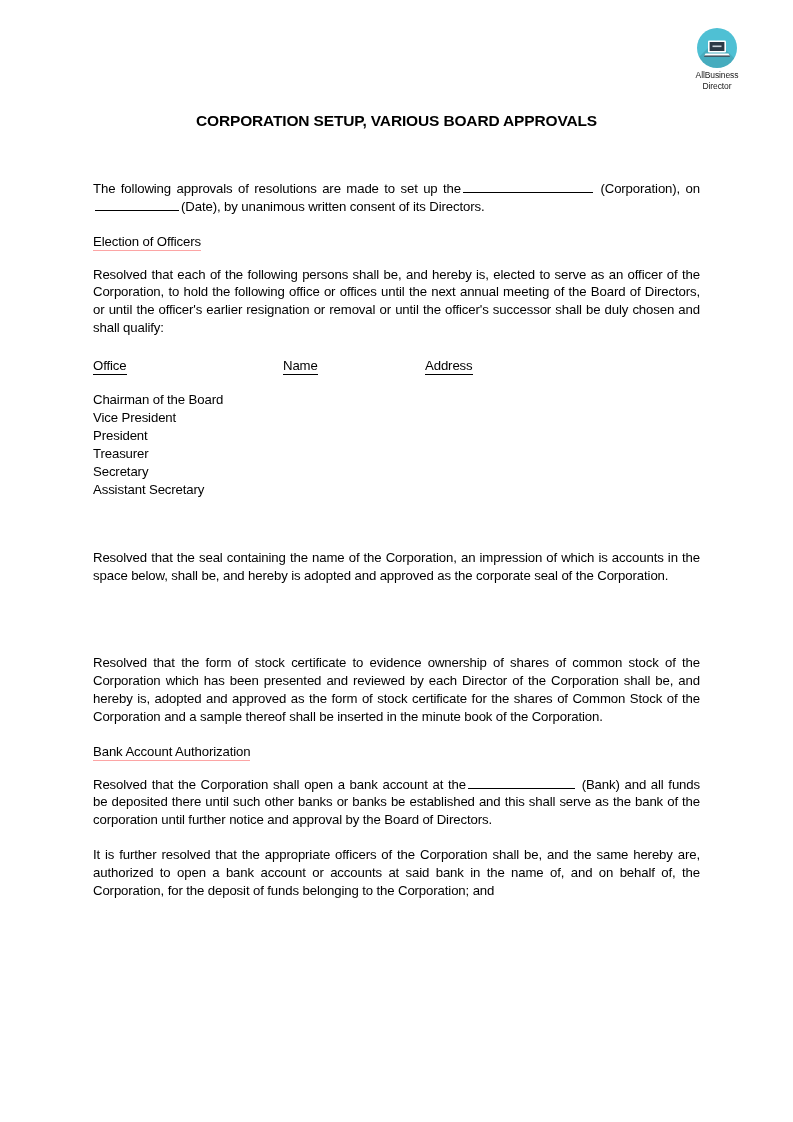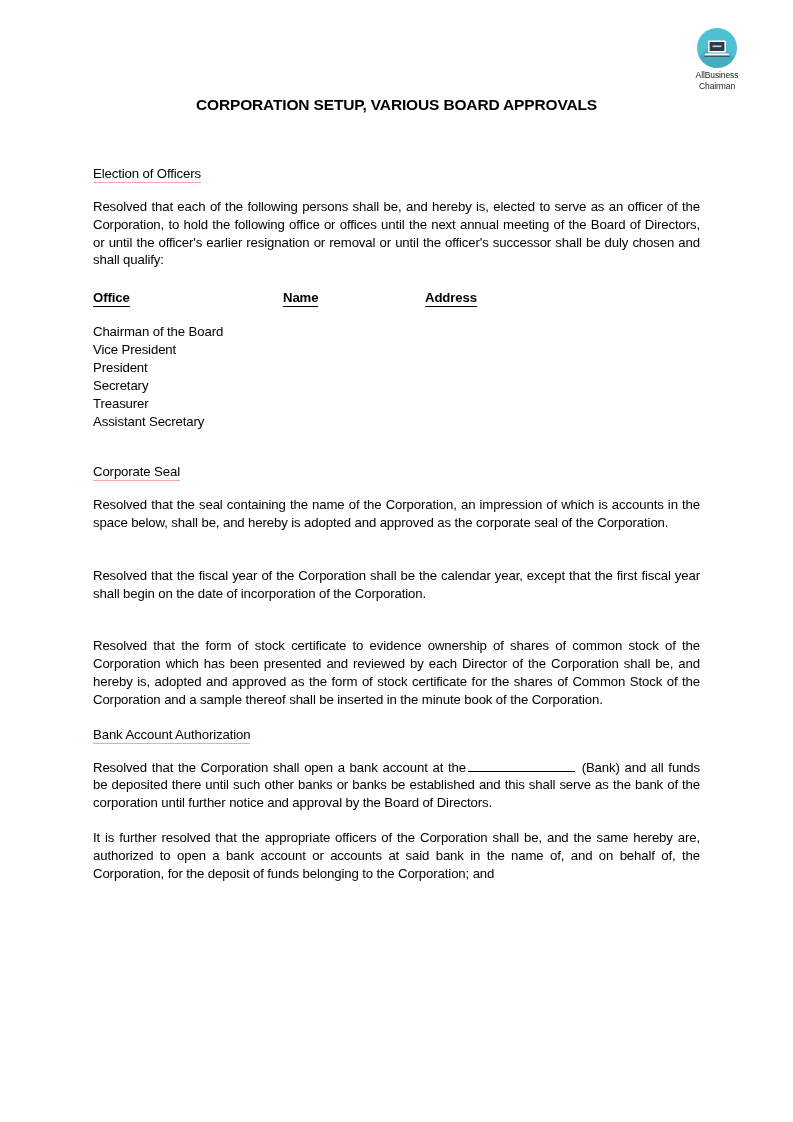--- a/index.html
+++ b/index.html
@@ -76,21 +76,21 @@
     left: 93px;
     top: 0;
     width: 607px;
   }
 
   .doc-title {
     text-align: center;
     font-size: 15.5px;
     font-weight: bold;
     letter-spacing: -0.15px;
-    margin: 0;
+    margin: 16px;
     padding-top: 96px;
     font-family: "Liberation Sans", sans-serif;
   }
 
   p.body-text {
     font-size: 13.2px;
     line-height: 17.8px;
     text-align: justify;
     margin: 0;
     letter-spacing: -0.12px;
@@ -126,21 +126,21 @@
 
   
   table.officers {
     border-collapse: collapse;
     width: 100%;
     font-size: 13.2px;
     line-height: 18px;
   }
   table.officers th {
     text-align: left;
-    font-weight: bold;
+    font-weight: normal;
     padding: 0;
     letter-spacing: -0.12px;
   }
   table.officers th > span {
     border-bottom: 1px solid #000;
     padding-bottom: 1px;
   }
   table.officers td {
     padding: 0;
     letter-spacing: -0.12px;
@@ -164,29 +164,30 @@
       </div>
       <svg class="logo-laptop" viewBox="0 0 40 40">
         <rect x="11" y="12.5" width="18" height="12" rx="1.2" fill="#ffffff"></rect>
         <rect x="12.6" y="14" width="14.8" height="9" fill="#2b3a46"></rect>
         <rect x="15.5" y="17.5" width="9" height="1.6" fill="#c9d3da"></rect>
         <path d="M8.5 25.4 H31.5 L33 28.2 H7 Z" fill="#ffffff"></path>
         <rect x="7" y="27.4" width="26" height="1.3" rx="0.6" fill="#2b3a46"></rect>
       </svg>
     </div>
     <div class="logo-text">AllBusiness</div>
-    <div class="logo-text">Chairman</div>
+    <div class="logo-text">Director</div>
   </div>
 
   <div class="content">
 
     <h1 class="doc-title">CORPORATION SETUP, VARIOUS BOARD APPROVALS</h1>
 
     <div class="gap-intro"></div>
 
+    <p class="body-text"><span>The following approvals of resolutions are made to set up the</span><span class="blank-line blank-corp"></span> <span>(Corporation), on</span><span class="blank-line blank-date"></span><span>(Date), by unanimous written consent of its Directors.</span></p>
 
     <div class="gap-sec"></div>
 
     <h2 class="section-heading"><span>Election of Officers</span></h2>
     <div class="gap-para"></div>
     <p class="body-text">Resolved that each of the following persons shall be, and hereby is, elected to serve as an officer of the Corporation, to hold the following office or offices until the next annual meeting of the Board of Directors, or until the officer's earlier resignation or removal or until the officer's successor shall be duly chosen and shall qualify:</p>
 
     <div class="gap-table"></div>
 
     <table class="officers">
@@ -210,47 +211,45 @@
           <td>Vice President</td>
           <td></td>
           <td></td>
         </tr>
         <tr>
           <td>President</td>
           <td></td>
           <td></td>
         </tr>
         <tr>
+          <td>Treasurer</td>
+          <td></td>
+          <td></td>
+        </tr>
+        <tr>
           <td>Secretary</td>
-          <td></td>
-          <td></td>
-        </tr>
-        <tr>
-          <td>Treasurer</td>
           <td></td>
           <td></td>
         </tr>
         <tr>
           <td>Assistant Secretary</td>
           <td></td>
           <td></td>
         </tr>
       </tbody>
     </table>
 
     <div style="height:33px"></div>
 
-    <h2 class="section-heading"><span>Corporate Seal</span></h2>
     <div class="gap-para"></div>
     <p class="body-text">Resolved that the seal containing the name of the Corporation, an impression of which is accounts in the space below, shall be, and hereby is adopted and approved as the corporate seal of the Corporation.</p>
 
     <div class="gap-sec"></div>
 
     <div class="gap-para"></div>
-    <p class="body-text">Resolved that the fiscal year of the Corporation shall be the calendar year, except that the first fiscal year shall begin on the date of incorporation of the Corporation.</p>
 
     <div class="gap-sec"></div>
 
     <div class="gap-para"></div>
     <p class="body-text">Resolved that the form of stock certificate to evidence ownership of shares of common stock of the Corporation which has been presented and reviewed by each Director of the Corporation shall be, and hereby is, adopted and approved as the form of stock certificate for the shares of Common Stock of the Corporation and a sample thereof shall be inserted in the minute book of the Corporation.</p>
 
     <div class="gap-sec"></div>
 
     <h2 class="section-heading"><span>Bank Account Authorization</span></h2>
     <div class="gap-para"></div>

